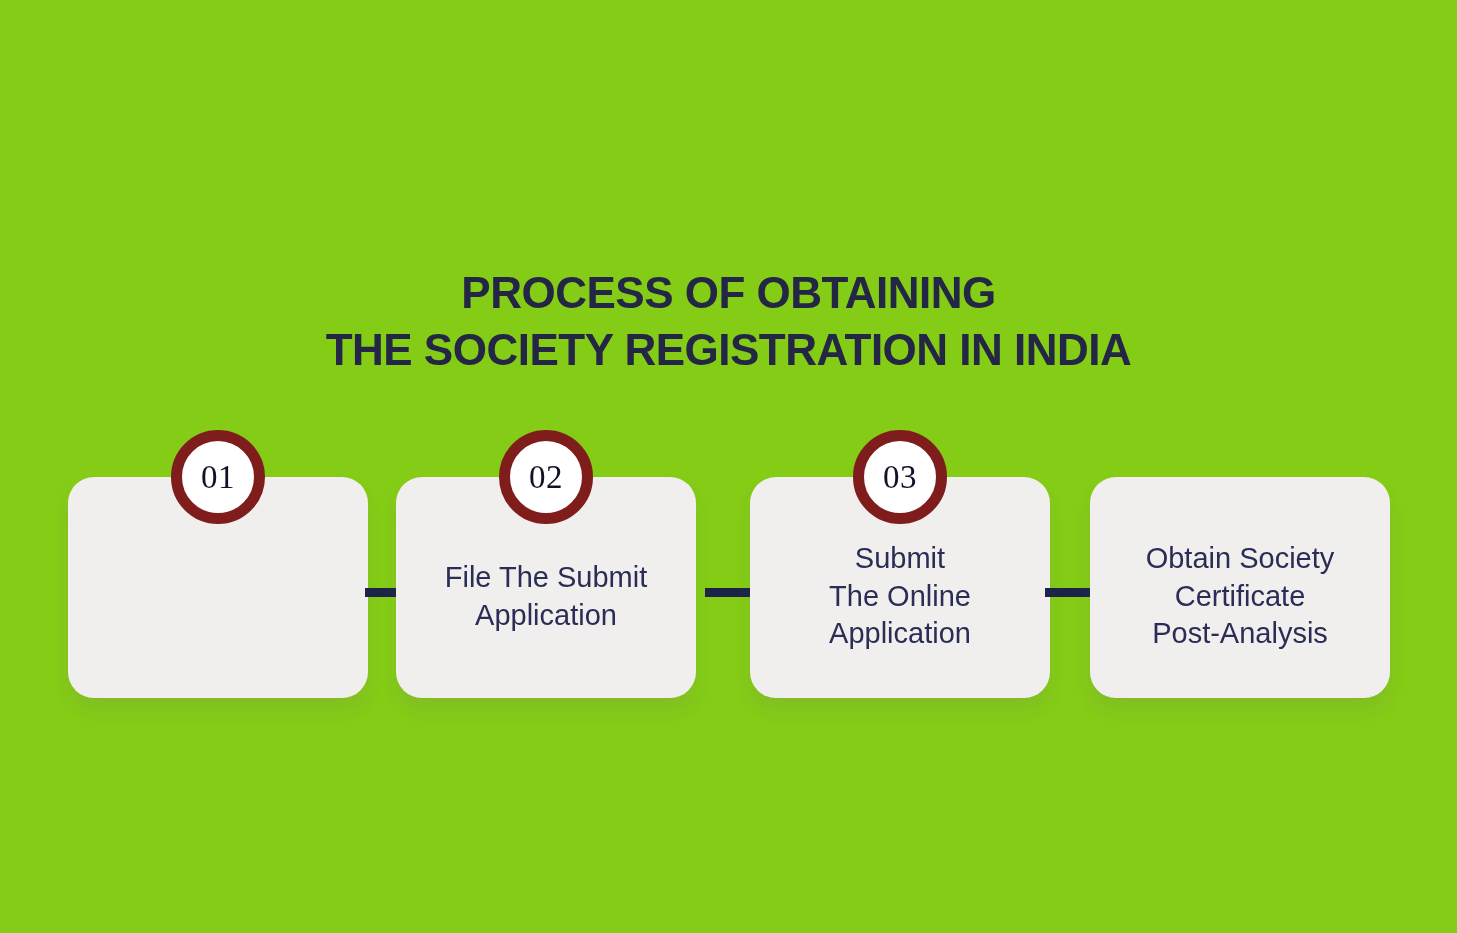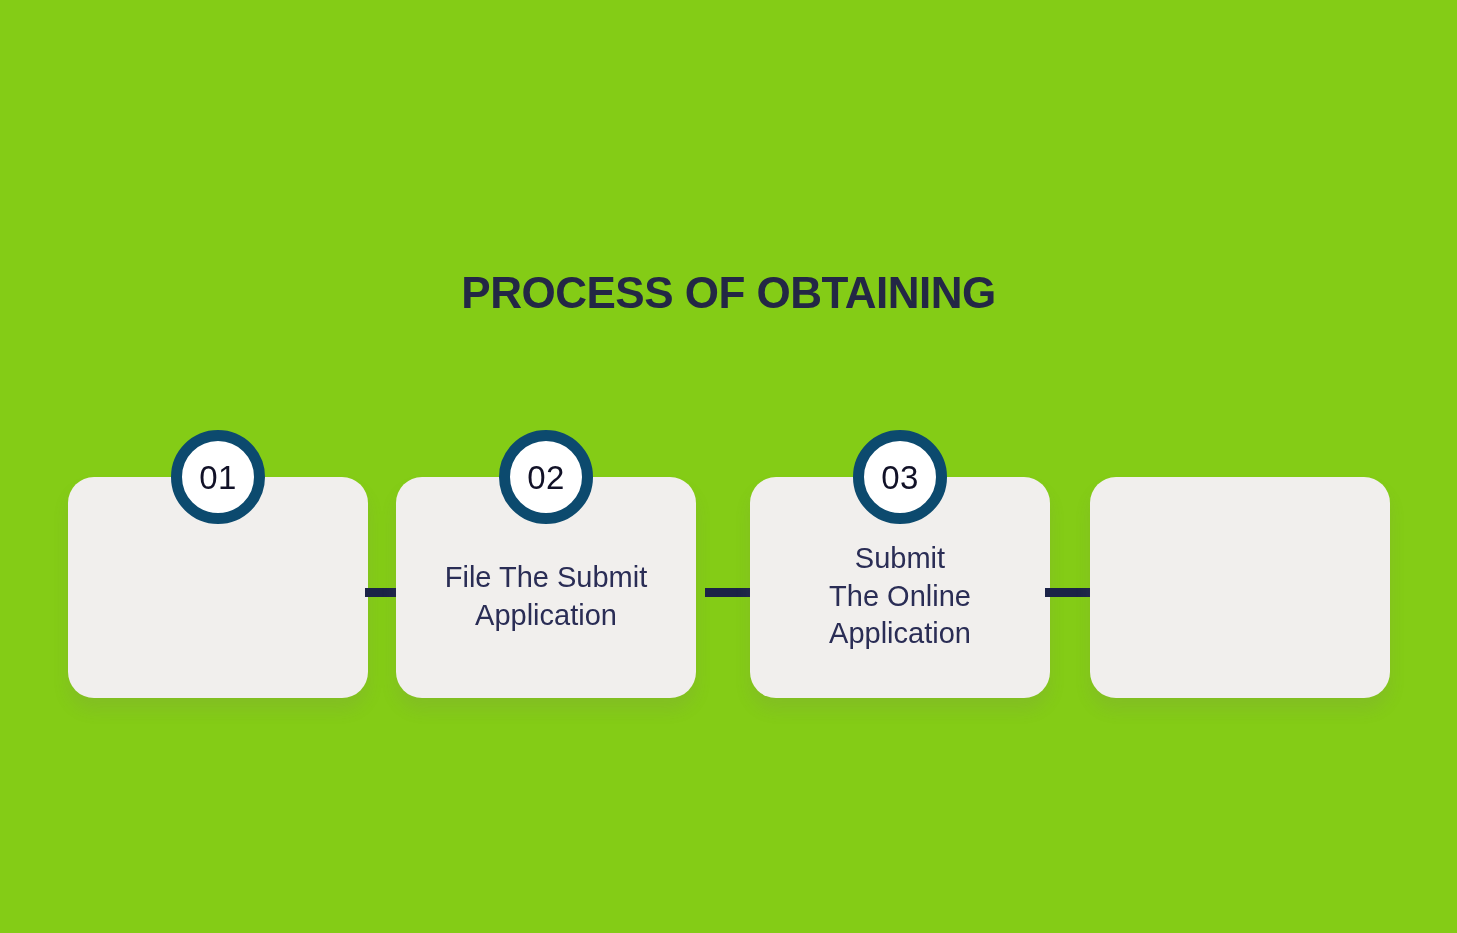--- a/index.html
+++ b/index.html
@@ -51,25 +51,26 @@
     line-height: 37.5px;
     white-space: pre-line;
   }
   .number-badge {
     position: absolute;
     top: -47px;
     left: calc(50% - 47px);
     width: 72px;
     height: 72px;
     background: #ffffff;
-    border: 11px solid #0c4a6e;
+    border: 11px solid #7f1d1d;
     border-radius: 50%;
     display: flex;
     align-items: center;
     justify-content: center;
+    font-family: Liberation Serif, serif;
   }
   .badge-number {
     color: #111127;
     font-size: 33px;
     line-height: 1;
     letter-spacing: 0.5px;
   }
   .connector {
     position: absolute;
     top: 588px;
@@ -80,20 +81,21 @@
   .connector-2 { left: 705px; width: 47px; }
   .connector-3 { left: 1045px; width: 47px; }
 </style>
 </head>
 <body>
 
 <div class="canvas">
 
   <div class="title">
     <div>PROCESS OF OBTAINING</div>
+    <div>THE SOCIETY REGISTRATION IN INDIA</div>
   </div>
 
   <div class="step-card card-1">
     <div class="number-badge">
       <span class="badge-number">01</span>
     </div>
   </div>
 
   <div class="connector connector-1"></div>
 
@@ -112,15 +114,18 @@
       <span class="badge-number">03</span>
     </div>
     <div class="card-label">Submit
 The Online
 Application</div>
   </div>
 
   <div class="connector connector-3"></div>
 
   <div class="step-card card-4">
+    <div class="card-label">Obtain Society
+Certificate
+Post-Analysis</div>
   </div>
 
 </div>
 
 </body></html>

